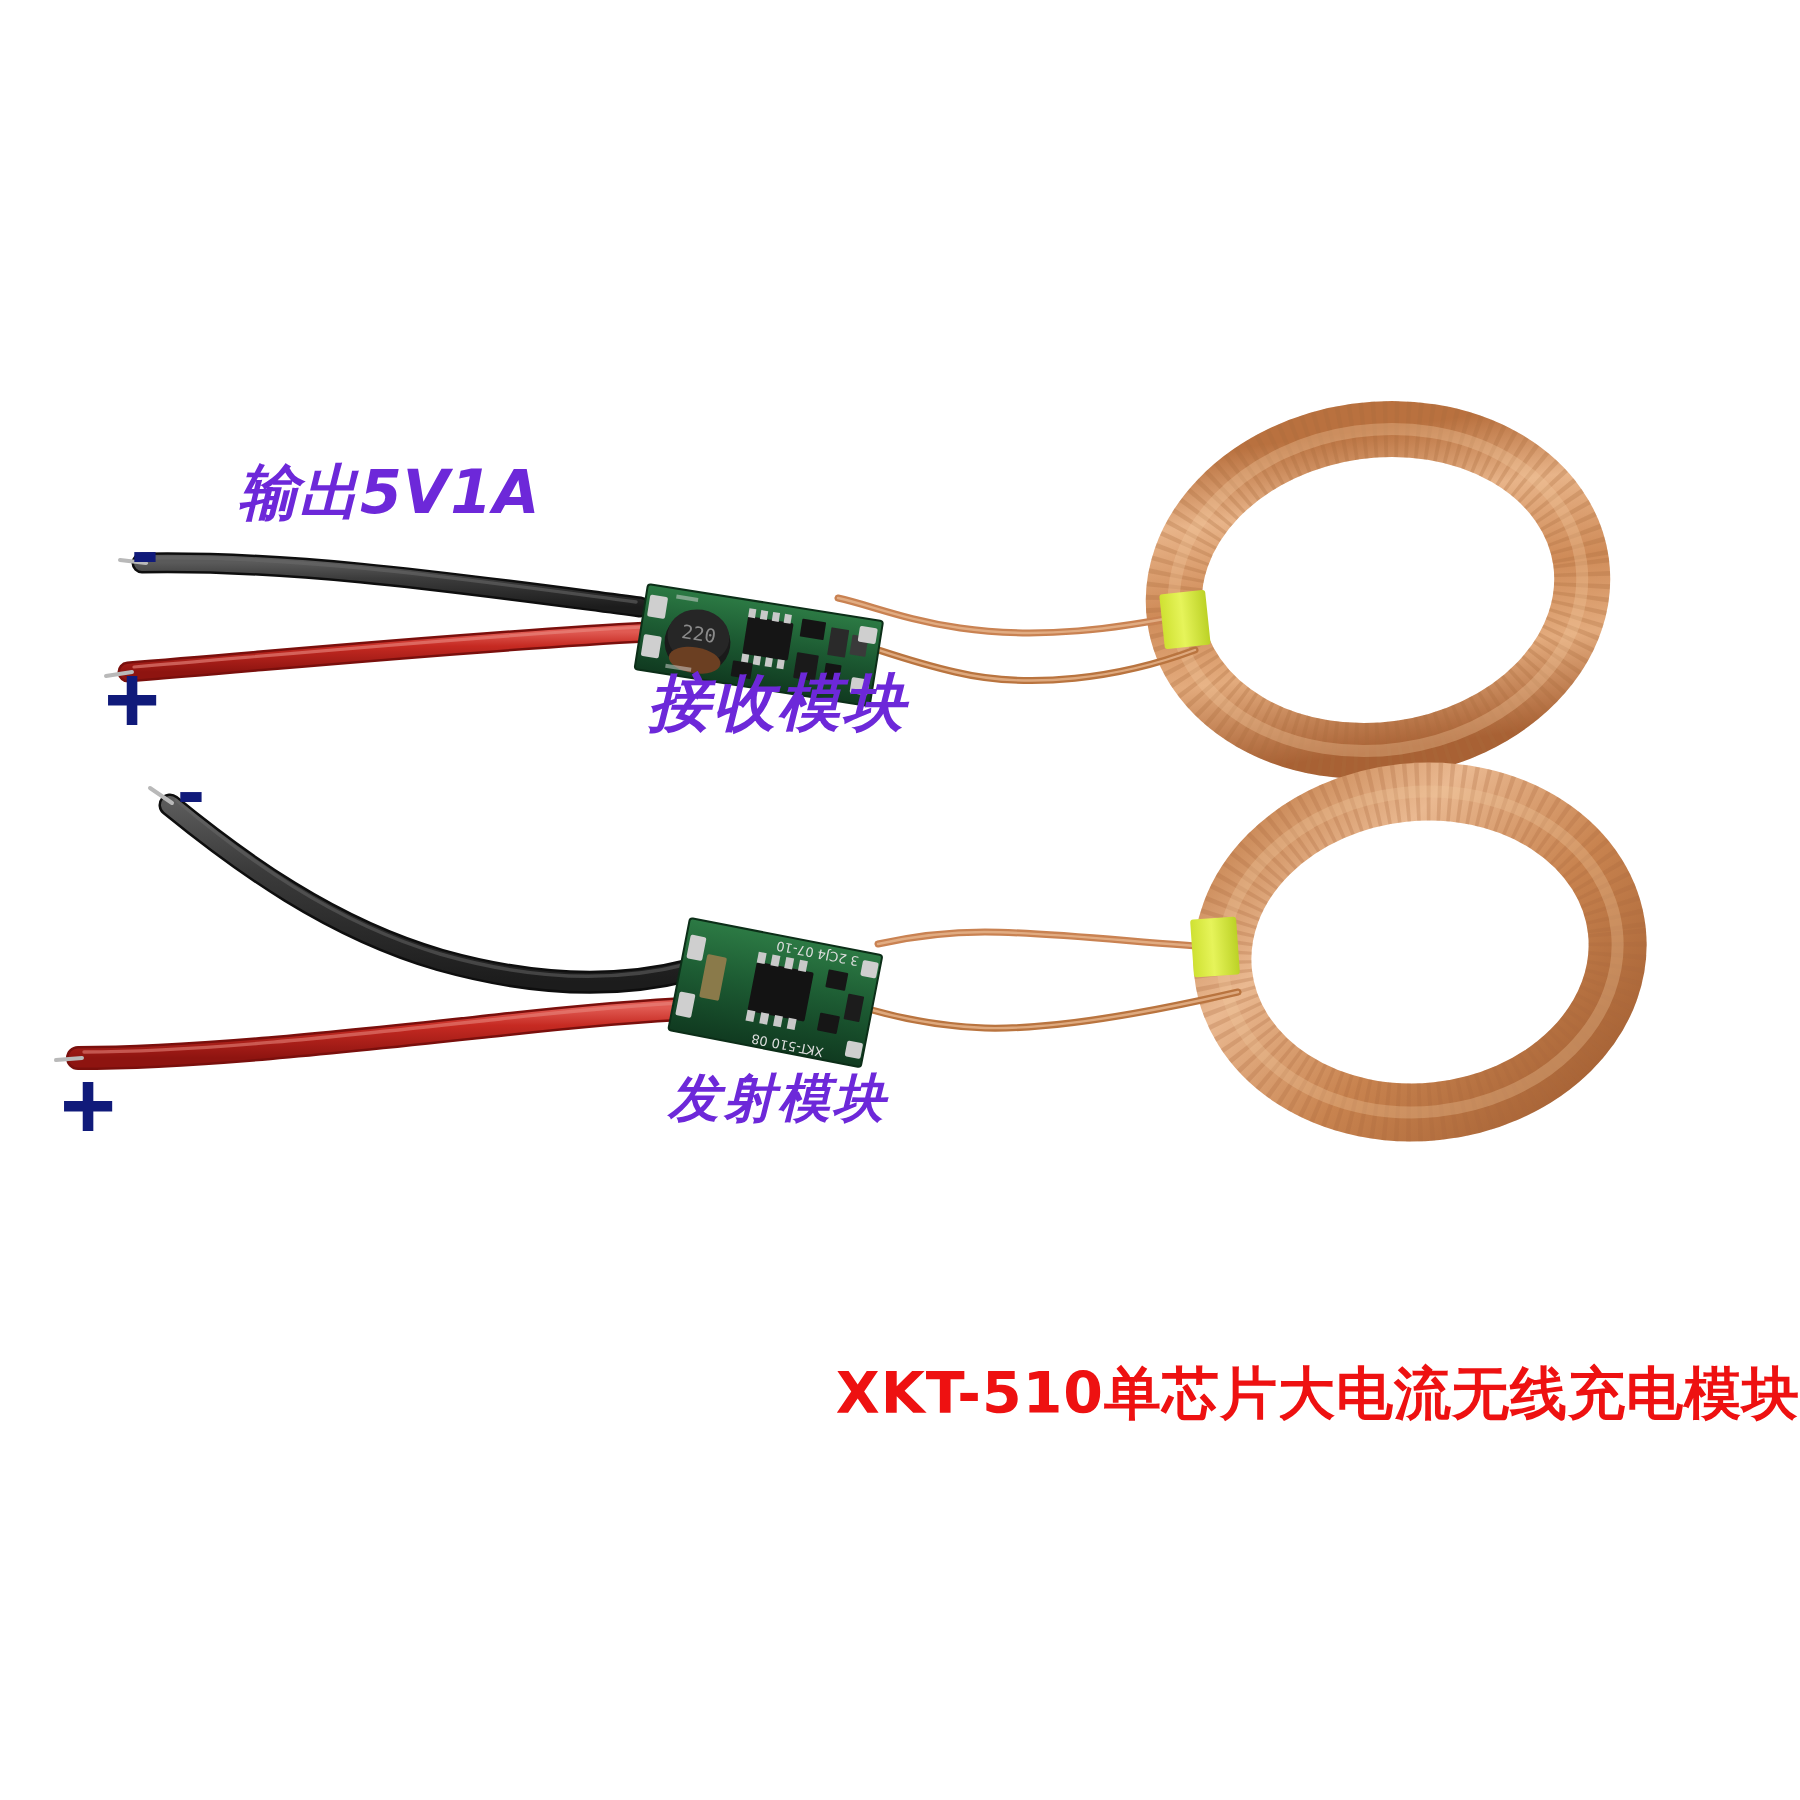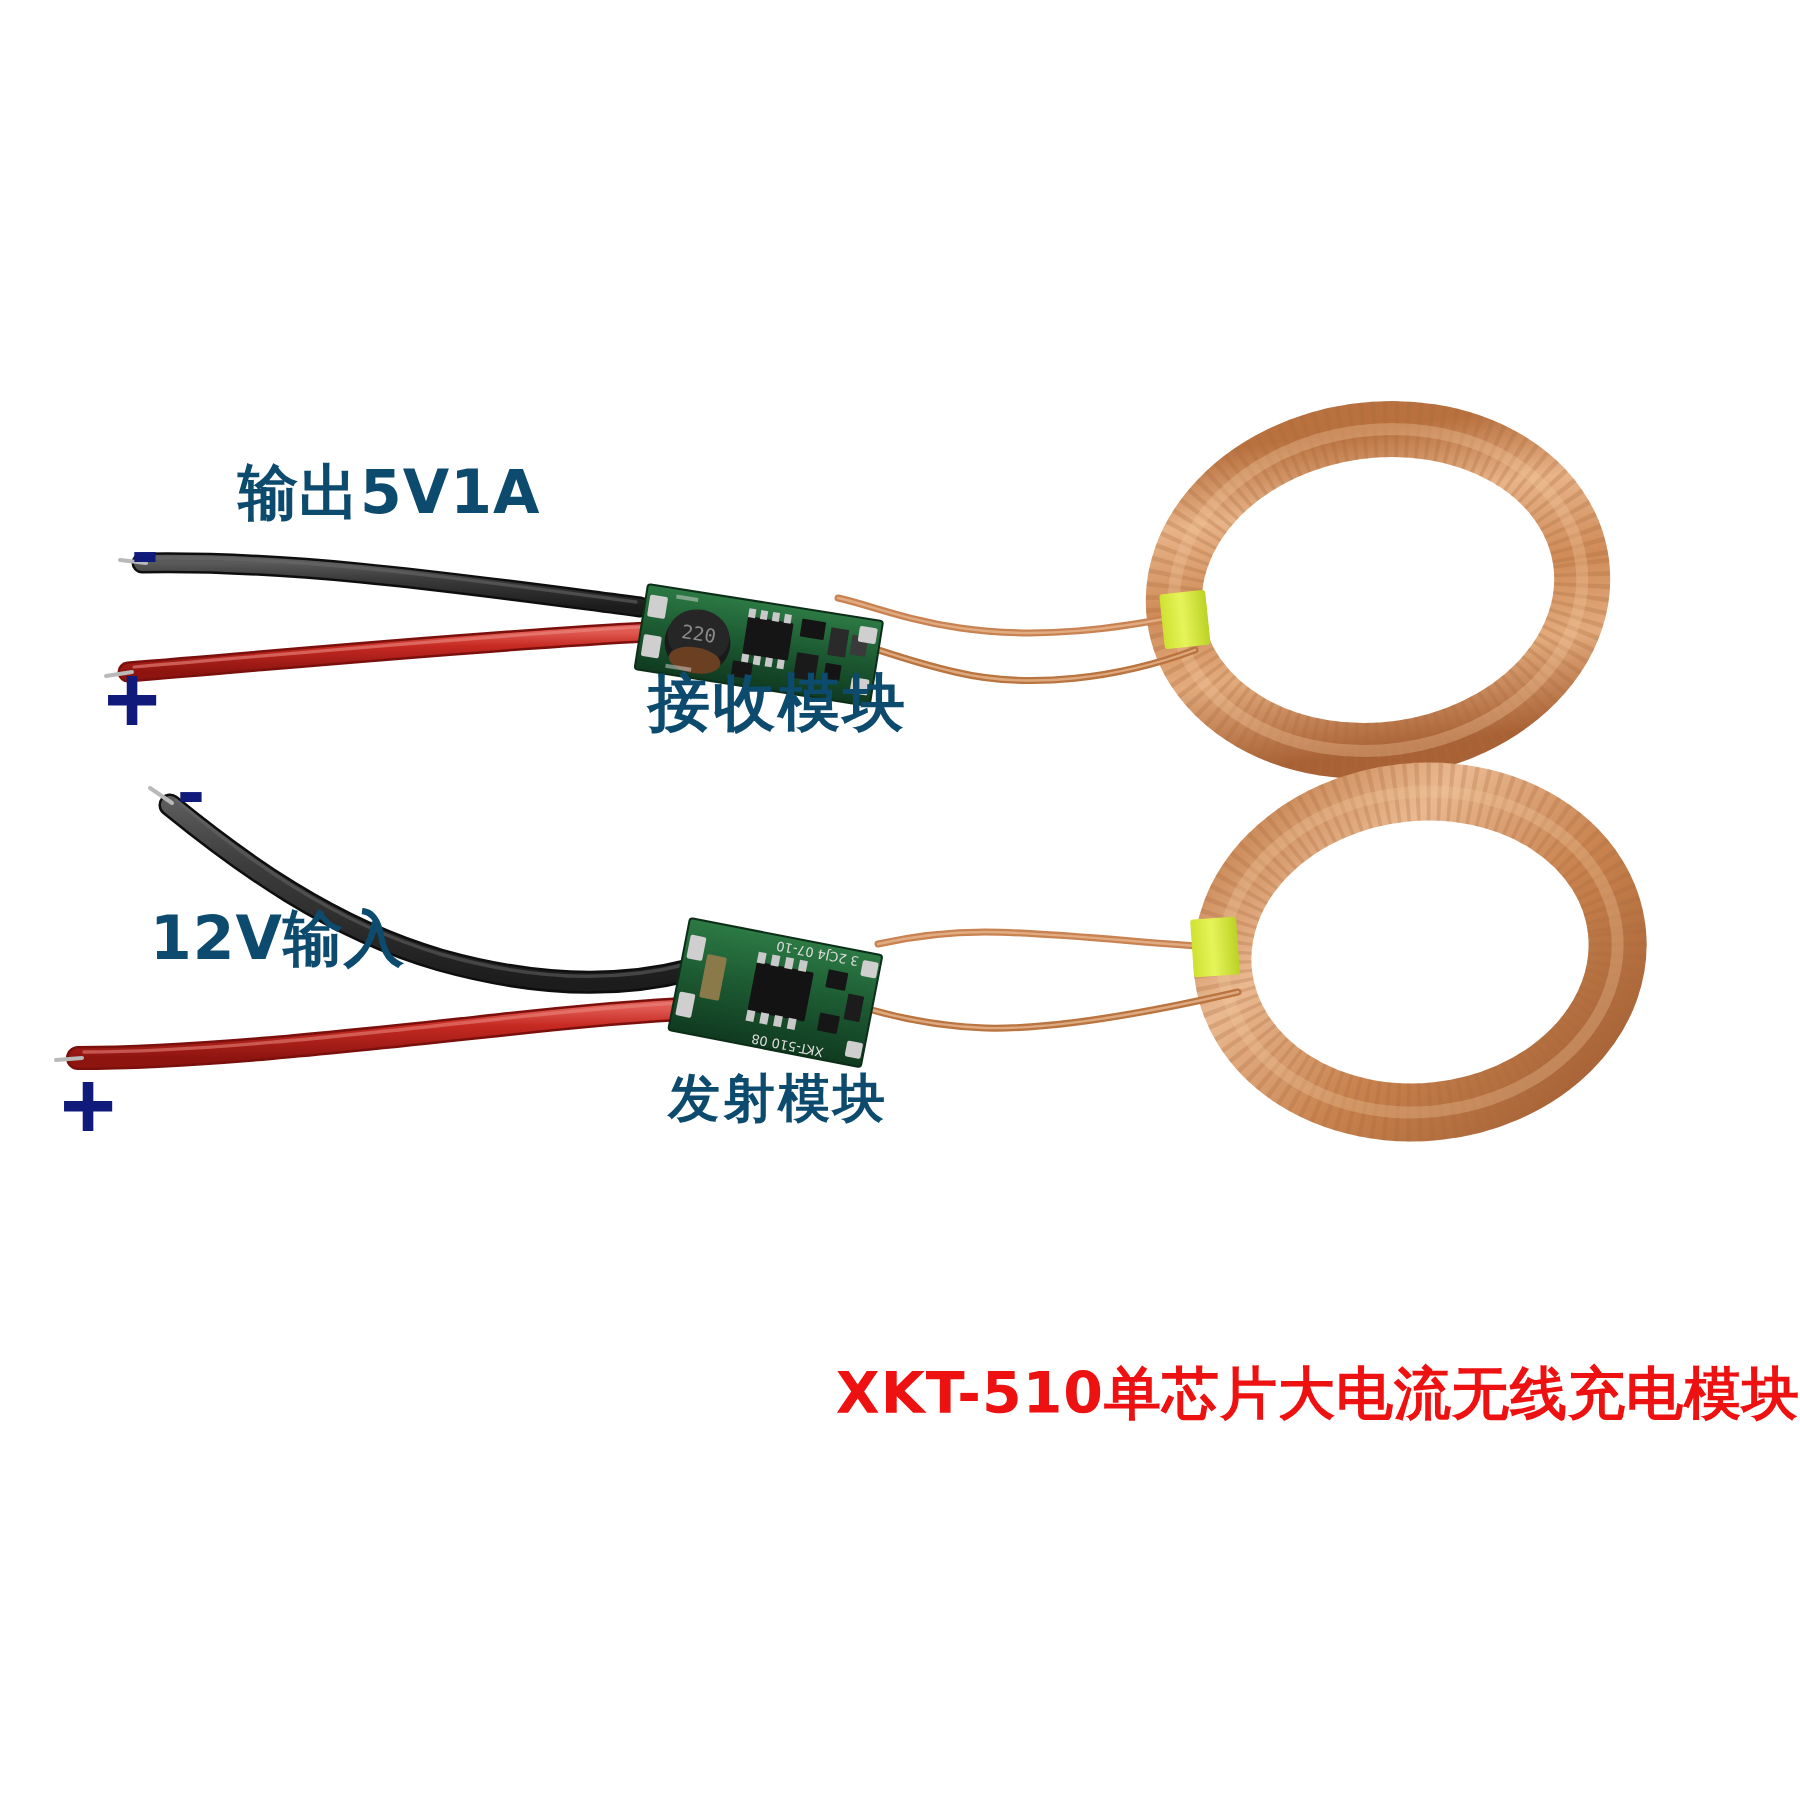--- a/index.html
+++ b/index.html
@@ -22,22 +22,23 @@
     left: 0;
     top: 0;
     width: 1800px;
     height: 1800px;
   }
   .lbl {
     position: absolute;
     white-space: nowrap;
     font-family: "Liberation Serif", "DejaVu Serif", serif;
     font-weight: bold;
-    color: #0c4a6e;
+    color: #6d28d9;
     line-height: 1;
+    font-style: italic;
   }
   .lbl-cn {
     font-family: "DejaVu Sans", "Liberation Sans", sans-serif;
   }
   #label-output-5v1a {
     left: 238px;
     top: 462px;
     font-size: 60px;
     letter-spacing: 1px;
   }
@@ -277,21 +278,20 @@
   <div class="lbl lbl-cn" id="label-output-5v1a">输出5V1A</div>
 
   <div class="sym" id="sym-rx-negative">-</div>
 
   <div class="sym" id="sym-rx-positive">+</div>
 
   <div class="lbl lbl-cn" id="label-receiver-module">接收模块</div>
 
   <div class="sym" id="sym-tx-negative">-</div>
 
-  <div class="lbl lbl-cn" id="label-12v-input">12V输入</div>
 
   <div class="sym" id="sym-tx-positive">+</div>
 
   <div class="lbl lbl-cn" id="label-transmitter-module">发射模块</div>
 
   <div id="title-product">XKT-510单芯片大电流无线充电模块</div>
 
 </div>
 
 </body></html>

